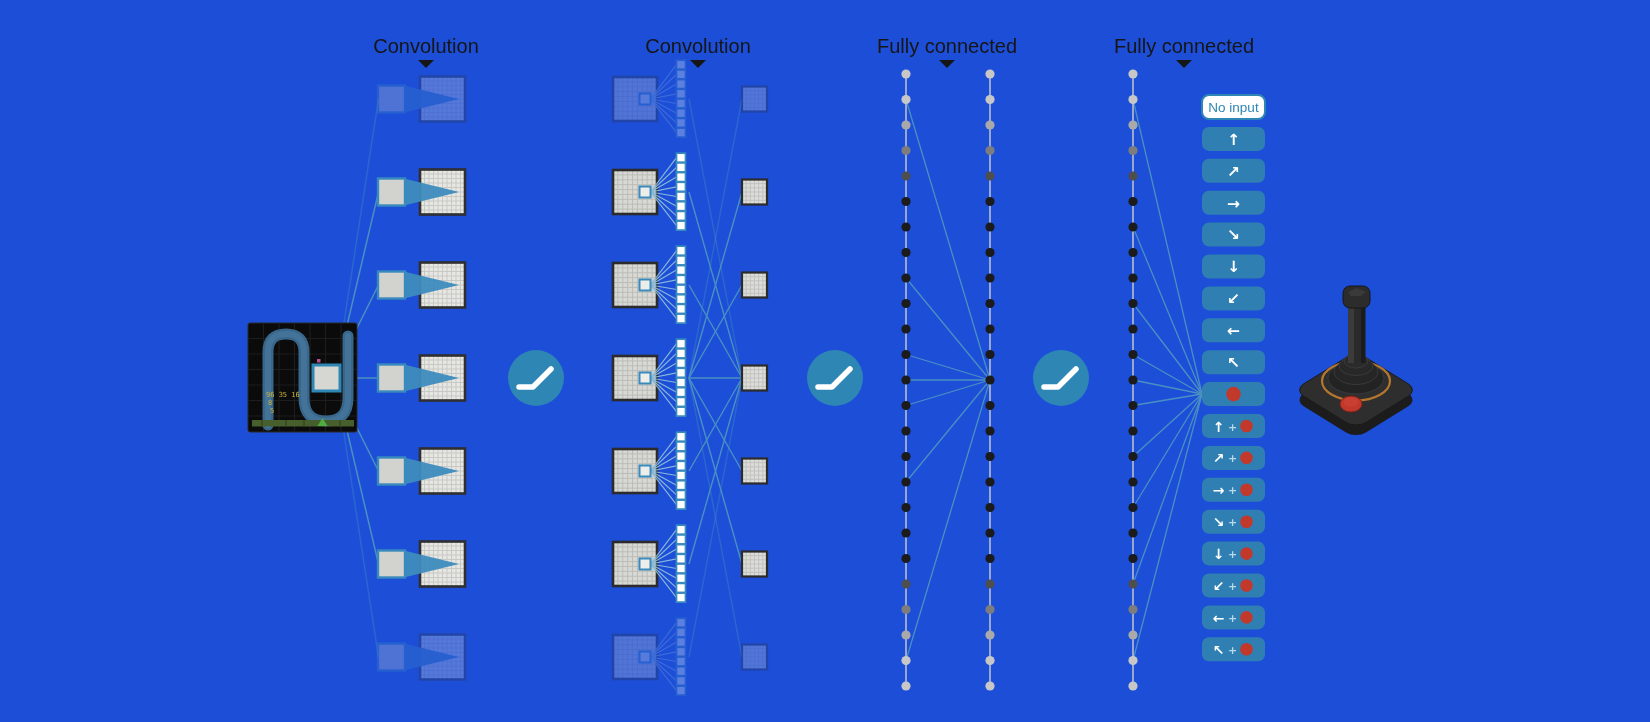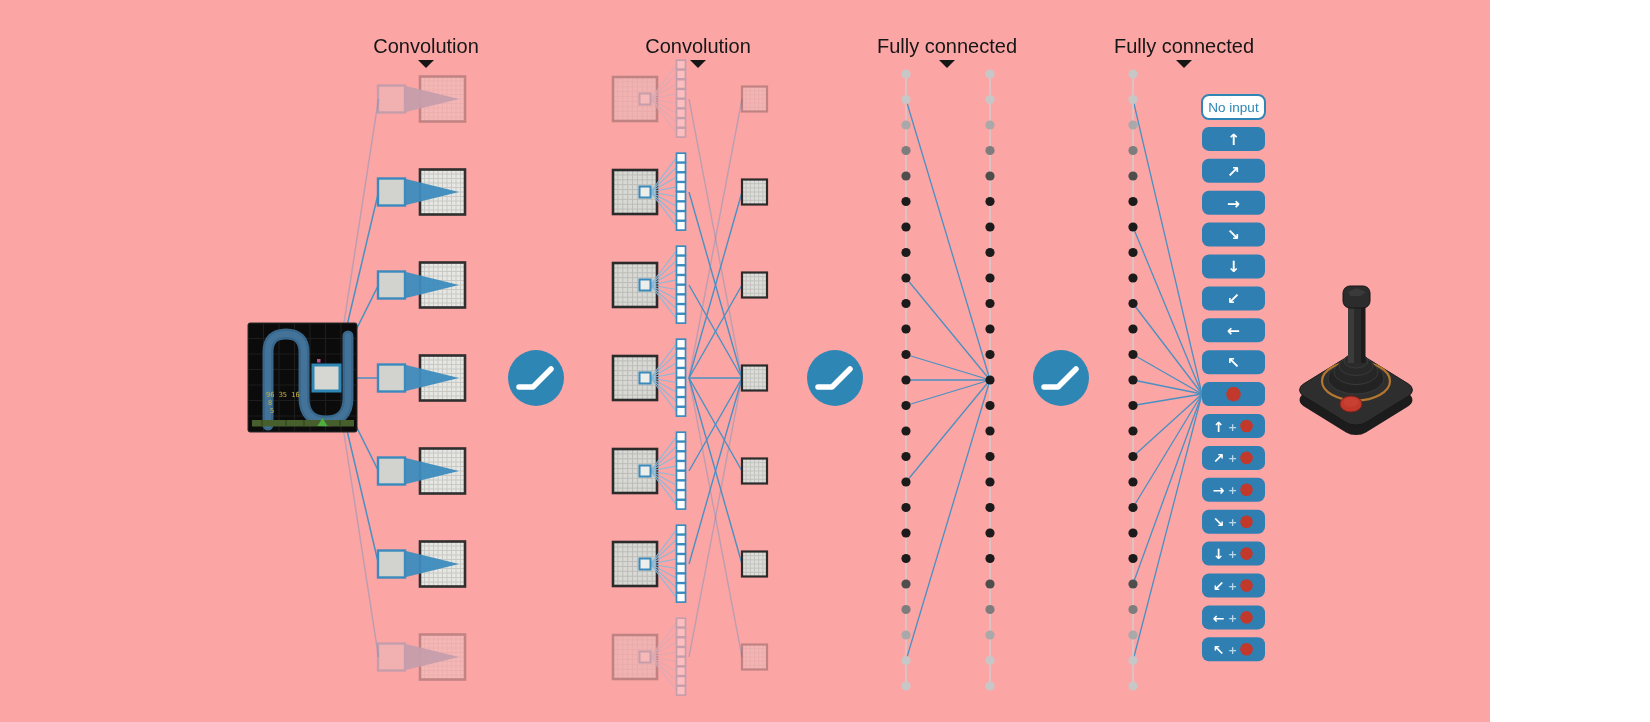--- a/index.html
+++ b/index.html
@@ -1,16 +1,16 @@
 <!DOCTYPE html>
 <html><head>
 <meta charset="utf-8">
 <style>
   html,body{margin:0;padding:0;background:#ffffff;}
-  .stage{width:1490px;height:722px;position:relative;background:#fca5a5;overflow:hidden;}
+  .stage{width:1650px;height:722px;position:relative;background:#1d4ed8;overflow:hidden;}
   svg{display:block;}
   text{font-family:"Liberation Sans","DejaVu Sans",sans-serif;}
   .layer-label{font-size:20px;fill:#161616;}
   .glyph{font-family:"DejaVu Sans",sans-serif;font-weight:bold;}
   .hud{font-family:"DejaVu Sans Mono",monospace;}
 </style>
 </head>
 <body>
 
 <div class="stage">

